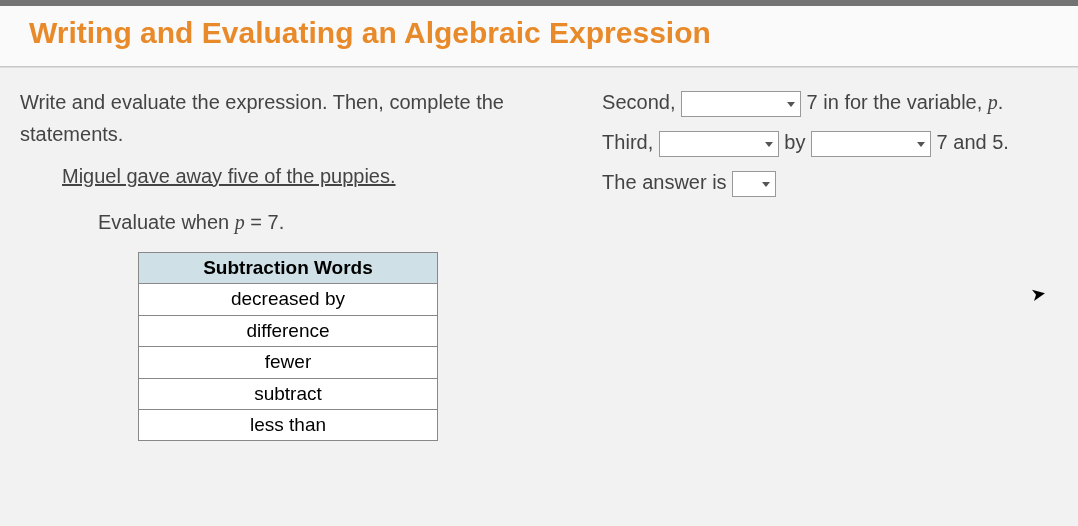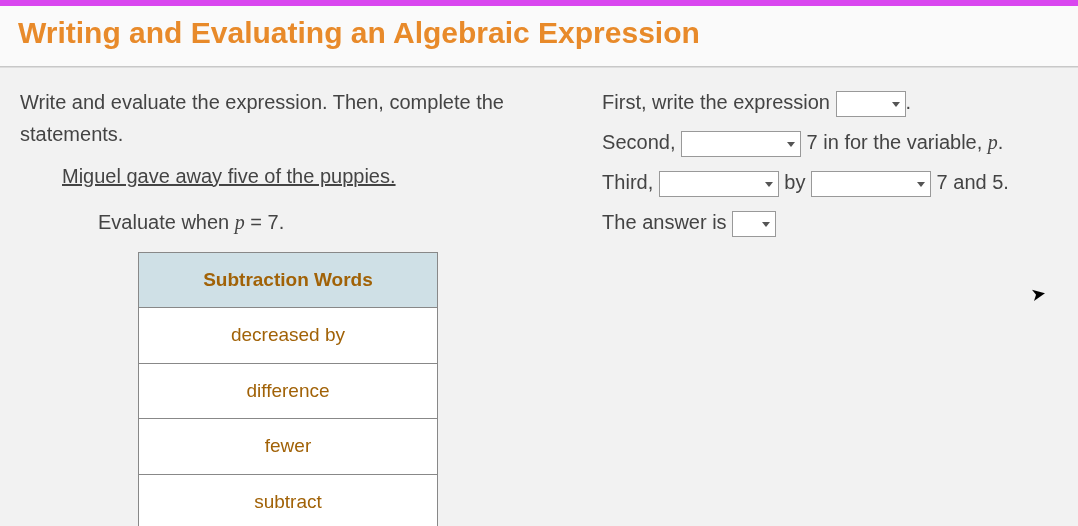--- a/index.html
+++ b/index.html
@@ -10,23 +10,23 @@
   }
   .window {
     display: flex;
     flex-direction: column;
     width: 1078px;
     height: 526px;
     background: #e8e8e8;
   }
   .titlebar {
     background: #fafafa;
-    padding: 10px 18px 16px 18px;
+    padding: 10px 18px 16px 29px;
     border-bottom: 1px solid #c8c8c8;
-    border-top: 6px solid #d946ef;
+    border-top: 6px solid #737373;
   }
   .titlebar h1 {
     color: #e88a2a;
     font-size: 30px;
     font-weight: bold;
   }
   .content {
     flex: 1;
     display: flex;
     background: #f2f2f2;
@@ -46,24 +46,24 @@
   .ital { font-style: italic; font-family: "Times New Roman", serif; }
   table.sub {
     margin-left: 118px;
     margin-top: 14px;
     border-collapse: collapse;
     width: 300px;
     background: #fff;
   }
   table.sub th, table.sub td {
     border: 1px solid #888;
-    padding: 12px 8px;
+    padding: 0 8px;
     text-align: center;
     font-size: 19px;
-    color: #a16207;
+    color: #000000;
   }
   table.sub th {
     background: #cfe0e6;
     font-weight: bold;
   }
   .line { margin-bottom: 8px; }
   .dd {
     display: inline-block;
     background: #fff;
     border: 1px solid #999;
@@ -129,23 +129,20 @@
             </tr>
         <tr>
               <td>less than</td>
             </tr>
       </tbody>
         </table>
     </div>
 
     <div class="right">
       <div class="line">
-        <span>First, write the expression </span><span class="dd w1"></span><span>.</span>
-      </div>
-      <div class="line">
         <span>Second, </span><span class="dd w2"></span><span> 7 in for the variable, </span><span class="ital">p</span><span>.</span>
       </div>
       <div class="line">
         <span>Third, </span><span class="dd w2"></span><span> by </span><span class="dd w2"></span><span> 7 and 5.</span>
       </div>
       <div class="line">
         <span>The answer is </span><span class="dd w3"></span>
       </div>
       <div class="cursor">➤</div>
     </div>

